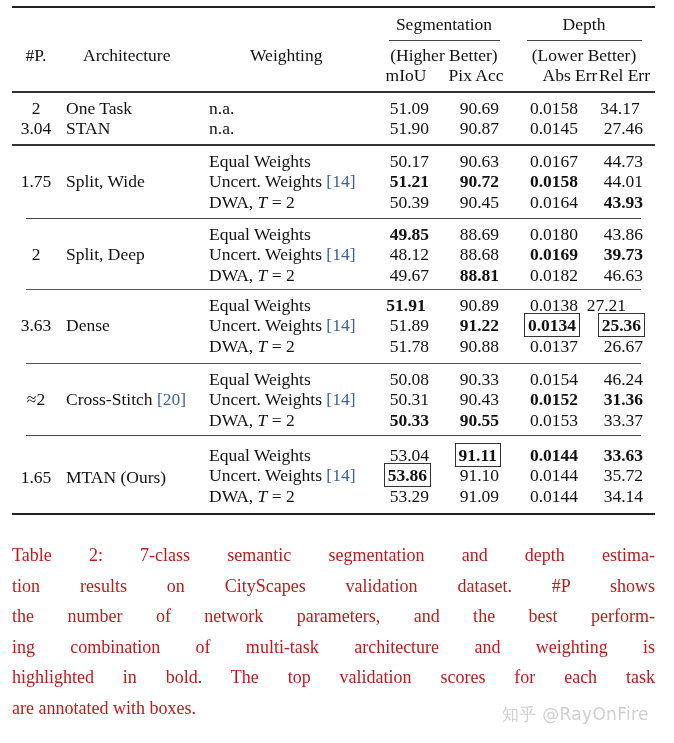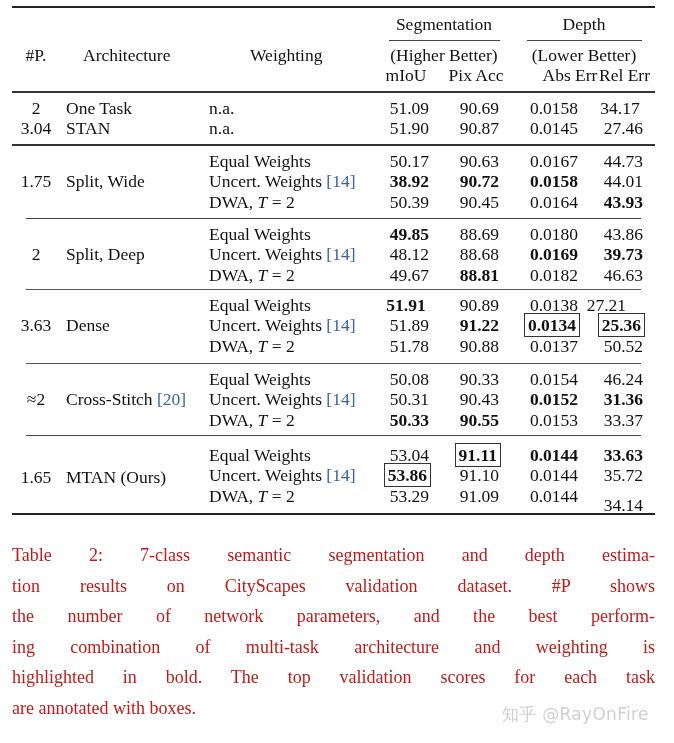--- a/index.html
+++ b/index.html
@@ -69,21 +69,21 @@
 
   <div id="group-rows">
       <div class="abs t ctr " style="left: 18px; top: 171px; width: 36px;">1.75</div>
       <div class="abs t  " style="left: 66px; top: 171px;"><span>Split, Wide</span></div>
       <div class="abs t  " style="left: 209px; top: 151px;"><span>Equal Weights</span></div>
       <div class="abs t num" style="left: 383px; top: 151px; width: 46px;"><span>50.17</span></div>
       <div class="abs t num" style="left: 453px; top: 151px; width: 46px;"><span>90.63</span></div>
       <div class="abs t num" style="left: 521px; top: 151px; width: 57px;"><span>0.0167</span></div>
       <div class="abs t num" style="left: 597px; top: 151px; width: 46px;"><span>44.73</span></div>
       <div class="abs t  " style="left: 209px; top: 171px;"><span>Uncert. Weights </span><span class="cite">[14]</span></div>
-      <div class="abs t num" style="left: 383px; top: 171px; width: 46px;"><span class="bold">38.92</span></div>
+      <div class="abs t num" style="left: 383px; top: 171px; width: 46px;"><span class="bold">51.21</span></div>
       <div class="abs t num" style="left: 453px; top: 171px; width: 46px;"><span class="bold">90.72</span></div>
       <div class="abs t num" style="left: 521px; top: 171px; width: 57px;"><span class="bold">0.0158</span></div>
       <div class="abs t num" style="left: 597px; top: 171px; width: 46px;"><span>44.01</span></div>
       <div class="abs t  " style="left: 209px; top: 192px;"><span>DWA, </span><span class="math">T</span><span> = 2</span></div>
       <div class="abs t num" style="left: 383px; top: 192px; width: 46px;"><span>50.39</span></div>
       <div class="abs t num" style="left: 453px; top: 192px; width: 46px;"><span>90.45</span></div>
       <div class="abs t num" style="left: 521px; top: 192px; width: 57px;"><span>0.0164</span></div>
       <div class="abs t num" style="left: 597px; top: 192px; width: 46px;"><span class="bold">43.93</span></div>
       <div class="abs t ctr " style="left: 18px; top: 244px; width: 36px;">2</div>
       <div class="abs t  " style="left: 66px; top: 244px;"><span>Split, Deep</span></div>
@@ -111,21 +111,21 @@
       <div class="abs t num" style="left: 580px; top: 295px; width: 46px;"><span>27.21</span></div>
       <div class="abs t  " style="left: 209px; top: 315px;"><span>Uncert. Weights </span><span class="cite">[14]</span></div>
       <div class="abs t num" style="left: 383px; top: 315px; width: 46px;"><span>51.89</span></div>
       <div class="abs t num" style="left: 453px; top: 315px; width: 46px;"><span class="bold">91.22</span></div>
       <div class="abs t num" style="left: 521px; top: 315px; width: 57px;"><span class="bold boxed">0.0134</span></div>
       <div class="abs t num" style="left: 597px; top: 315px; width: 46px;"><span class="bold boxed">25.36</span></div>
       <div class="abs t  " style="left: 209px; top: 336px;"><span>DWA, </span><span class="math">T</span><span> = 2</span></div>
       <div class="abs t num" style="left: 383px; top: 336px; width: 46px;"><span>51.78</span></div>
       <div class="abs t num" style="left: 453px; top: 336px; width: 46px;"><span>90.88</span></div>
       <div class="abs t num" style="left: 521px; top: 336px; width: 57px;"><span>0.0137</span></div>
-      <div class="abs t num" style="left: 597px; top: 336px; width: 46px;"><span>50.52</span></div>
+      <div class="abs t num" style="left: 597px; top: 336px; width: 46px;"><span>26.67</span></div>
       <div class="abs t ctr " style="left: 18px; top: 389px; width: 36px;">≈2</div>
       <div class="abs t  " style="left: 66px; top: 389px;"><span>Cross-Stitch </span><span class="cite">[20]</span></div>
       <div class="abs t  " style="left: 209px; top: 369px;"><span>Equal Weights</span></div>
       <div class="abs t num" style="left: 383px; top: 369px; width: 46px;"><span>50.08</span></div>
       <div class="abs t num" style="left: 453px; top: 369px; width: 46px;"><span>90.33</span></div>
       <div class="abs t num" style="left: 521px; top: 369px; width: 57px;"><span>0.0154</span></div>
       <div class="abs t num" style="left: 597px; top: 369px; width: 46px;"><span>46.24</span></div>
       <div class="abs t  " style="left: 209px; top: 389px;"><span>Uncert. Weights </span><span class="cite">[14]</span></div>
       <div class="abs t num" style="left: 383px; top: 389px; width: 46px;"><span>50.31</span></div>
       <div class="abs t num" style="left: 453px; top: 389px; width: 46px;"><span>90.43</span></div>
@@ -145,21 +145,21 @@
       <div class="abs t num" style="left: 597px; top: 445px; width: 46px;"><span class="bold">33.63</span></div>
       <div class="abs t  " style="left: 209px; top: 465px;"><span>Uncert. Weights </span><span class="cite">[14]</span></div>
       <div class="abs t num" style="left: 383px; top: 465px; width: 46px;"><span class="bold boxed">53.86</span></div>
       <div class="abs t num" style="left: 453px; top: 465px; width: 46px;"><span>91.10</span></div>
       <div class="abs t num" style="left: 521px; top: 465px; width: 57px;"><span>0.0144</span></div>
       <div class="abs t num" style="left: 597px; top: 465px; width: 46px;"><span>35.72</span></div>
       <div class="abs t  " style="left: 209px; top: 486px;"><span>DWA, </span><span class="math">T</span><span> = 2</span></div>
       <div class="abs t num" style="left: 383px; top: 486px; width: 46px;"><span>53.29</span></div>
       <div class="abs t num" style="left: 453px; top: 486px; width: 46px;"><span>91.09</span></div>
       <div class="abs t num" style="left: 521px; top: 486px; width: 57px;"><span>0.0144</span></div>
-      <div class="abs t num" style="left: 597px; top: 486px; width: 46px; margin-top: 9px;"><span>34.14</span></div>
+      <div class="abs t num" style="left: 597px; top: 486px; width: 46px;"><span>34.14</span></div>
     </div>
 </div>
 
 <div class="caption">
   <span class="caption-line">Table 2: 7-class semantic segmentation and depth estima-</span>
   <span class="caption-line">tion results on CityScapes validation dataset.  #P shows</span>
   <span class="caption-line">the number of network parameters, and the best perform-</span>
   <span class="caption-line">ing combination of multi-task architecture and weighting is</span>
   <span class="caption-line">highlighted in bold. The top validation scores for each task</span>
   <span class="caption-line last">are annotated with boxes.</span>

